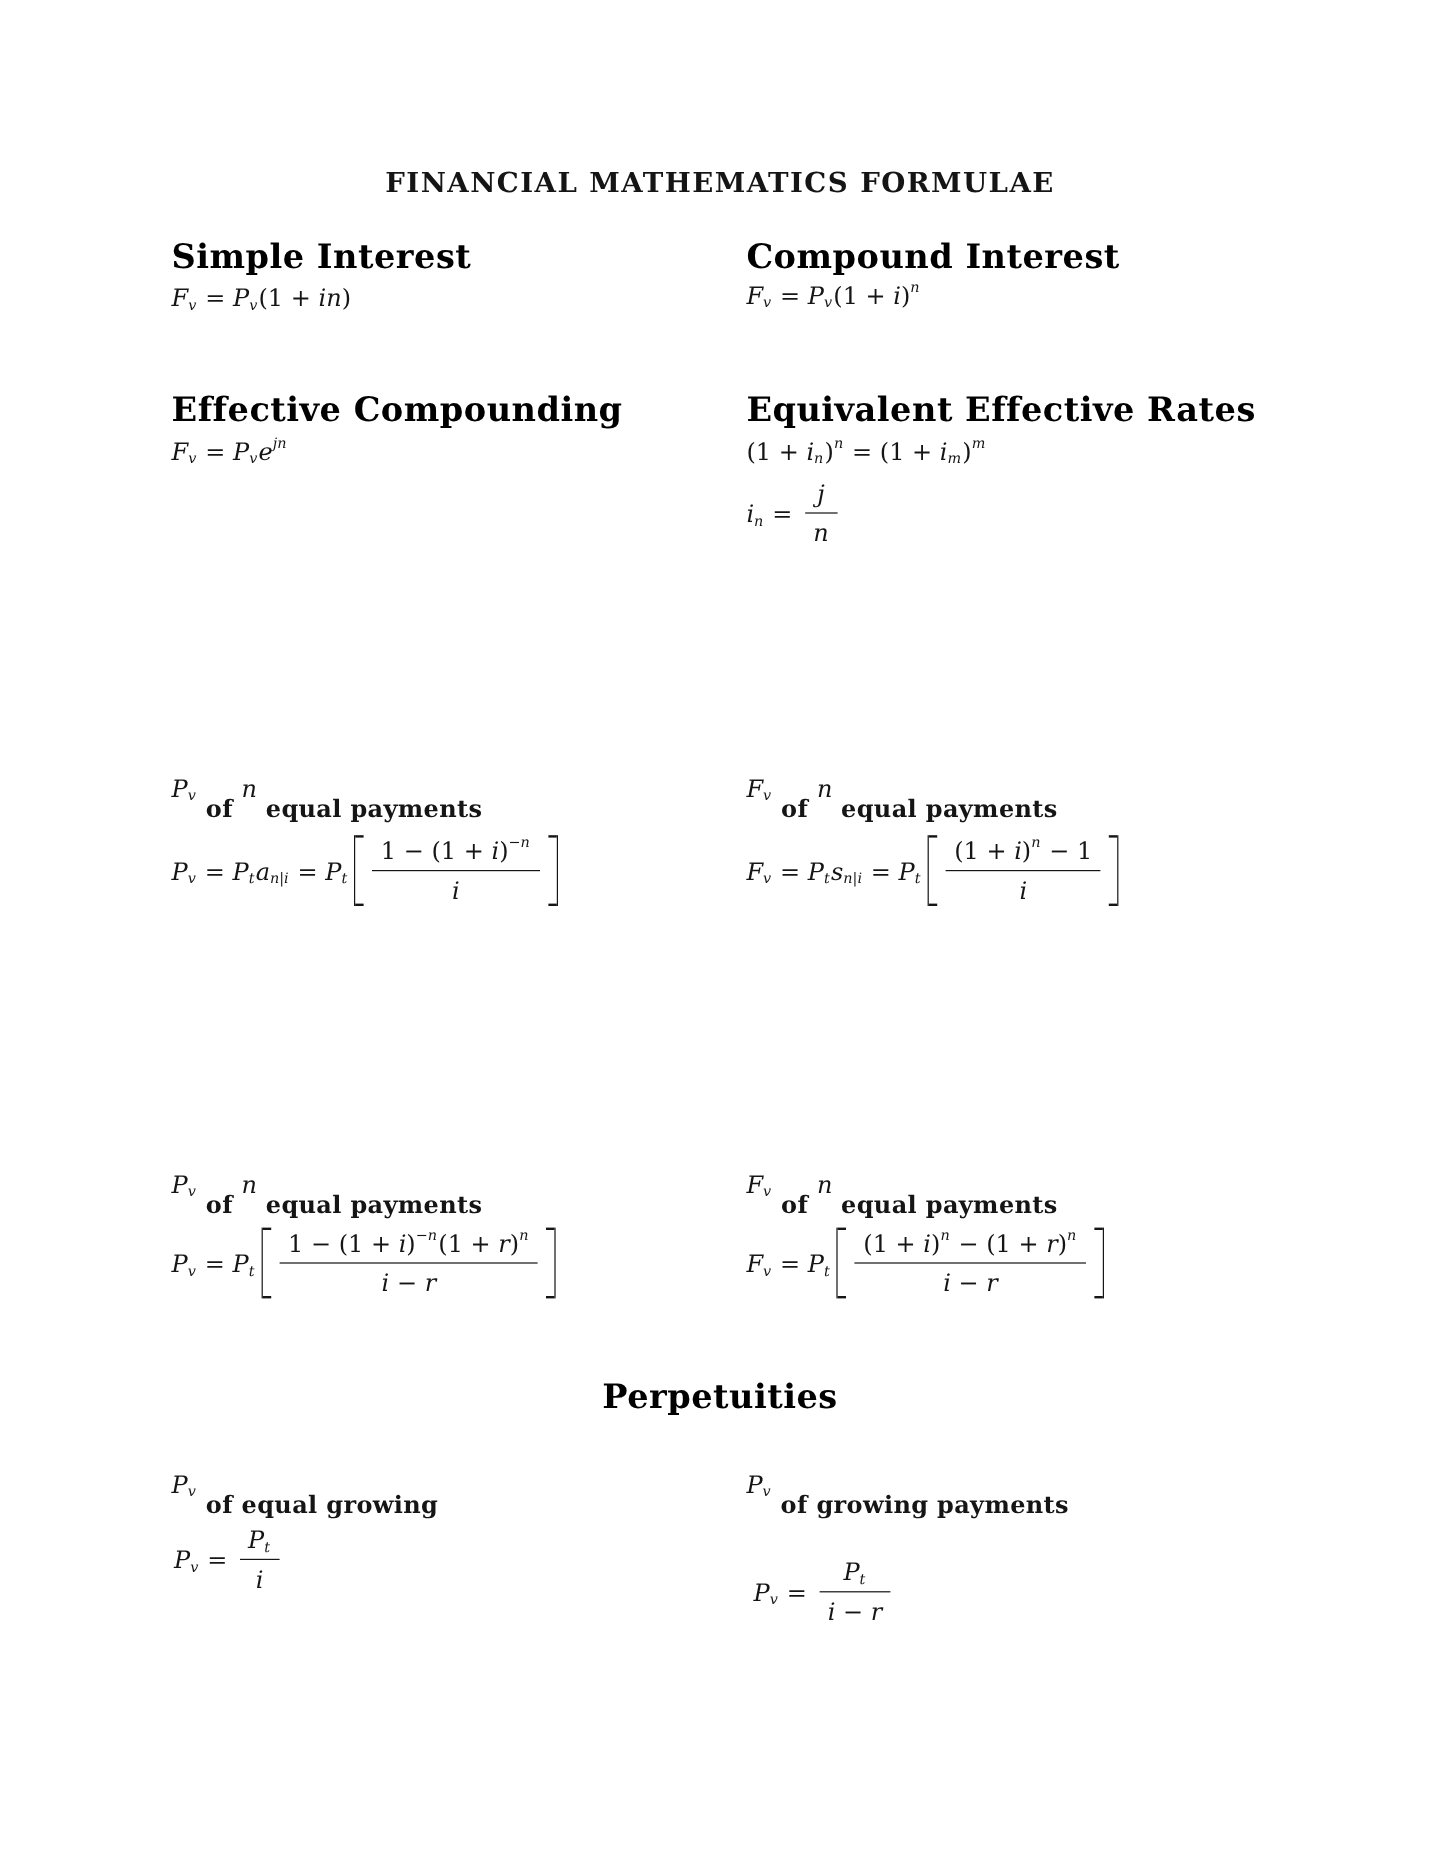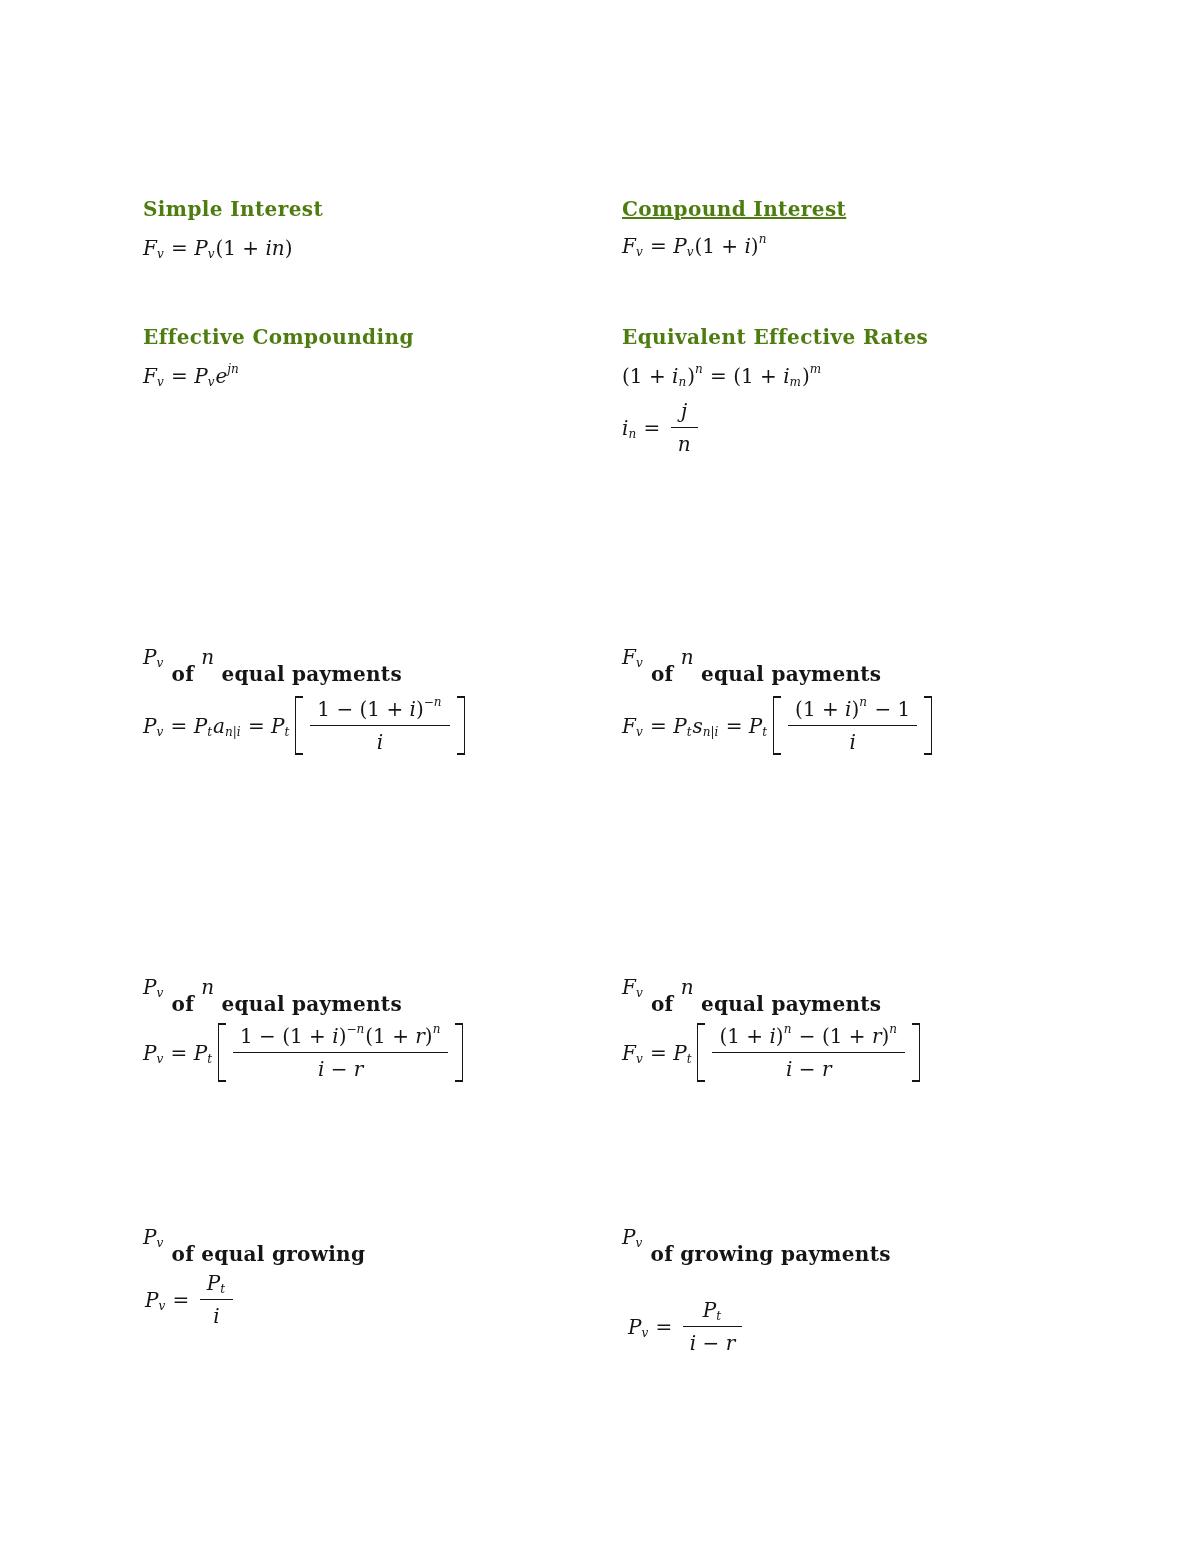--- a/index.html
+++ b/index.html
@@ -7,21 +7,21 @@
     position:relative;width:1200px;height:1553px;background:#ffffff;
     font-family:"DejaVu Serif","Liberation Serif",serif;color:#161616;
     overflow:hidden;
   }
   .abs{position:absolute;}
   .doc-title{
     left:0;right:0;text-align:center;
     font-size:23px;font-weight:bold;letter-spacing:1.2px;color:#151515;
   }
   .sec-h{
-    font-size:20px;font-weight:bold;letter-spacing:0.4px;color:#4d7c0f;
+    font-size:28px;font-weight:bold;letter-spacing:0.4px;color:#000000;
   }
   .sec-h-center{left:0;right:0;text-align:center;}
   
   .mf{display:inline-flex;align-items:center;font-size:20px;color:#151515;}
   .mf span{white-space:pre;}
   .tk-r{font-style:normal;}
   .tk-i{font-style:italic;}
   .tk-b{font-weight:bold;letter-spacing:0.3px;margin-top:35px;}
   .tk-sub{font-size:12px;font-style:italic;transform:translateY(6px);margin:0 1px 0 0;}
   .tk-sup{font-size:12px;font-style:italic;transform:translateY(-7px);margin:0 1px 0 0;}
@@ -34,23 +34,24 @@
   .brk.lb::before,.brk.lb::after{content:"";position:absolute;left:0;width:7px;height:1.7px;background:#151515;}
   .brk.rb::before,.brk.rb::after{content:"";position:absolute;right:0;width:7px;height:1.7px;background:#151515;}
   .brk::before{top:0;}
   .brk::after{bottom:0;}
 </style>
 </head>
 <body>
 
 <div class="page">
 
+  <div class="abs doc-title" style="top:139px;">FINANCIAL MATHEMATICS FORMULAE</div>
 
   <div class="abs sec-h" style="left:143px;top:197px;">Simple Interest</div>
-  <div class="abs sec-h" style="left:622px;top:197px;text-decoration:underline;">Compound Interest</div>
+  <div class="abs sec-h" style="left:622px;top:197px;">Compound Interest</div>
   <div class="abs mf" style="left:143px;top:236px;">
       <span class="tk-i">F</span>
       <span class="tk-sub">v</span>
       <span class="tk-r"> = </span>
       <span class="tk-i">P</span>
       <span class="tk-sub">v</span>
       <span class="tk-r">(1 + </span>
       <span class="tk-i">in</span>
       <span class="tk-r">)</span>
     </div>
@@ -169,20 +170,21 @@
       <span class="tk-i">F</span>
       <span class="tk-sub">v</span>
       <span class="tk-r"> = </span>
       <span class="tk-i">P</span>
       <span class="tk-sub">t</span>
       <span class="brk lb"></span>
       <span class="frac"><span class="fnum mf"><span class="tk-r">(1 + </span><span class="tk-i">i</span><span class="tk-r">)</span><span class="tk-sup">n</span><span class="tk-r"> − (1 + </span><span class="tk-i">r</span><span class="tk-r">)</span><span class="tk-sup">n</span></span><span class="fden mf"><span class="tk-i">i</span><span class="tk-r"> − </span><span class="tk-i">r</span></span></span>
       <span class="brk rb"></span>
     </div>
 
+  <div class="abs sec-h sec-h-center" style="top:1147px;">Perpetuities</div>
   <div class="abs mf" style="left:143px;top:1207px;">
       <span class="tk-i">P</span>
       <span class="tk-sub">v</span>
       <span class="tk-b"> of equal growing</span>
     </div>
   <div class="abs mf" style="left:622px;top:1207px;">
       <span class="tk-i">P</span>
       <span class="tk-sub">v</span>
       <span class="tk-b"> of growing payments</span>
     </div>

